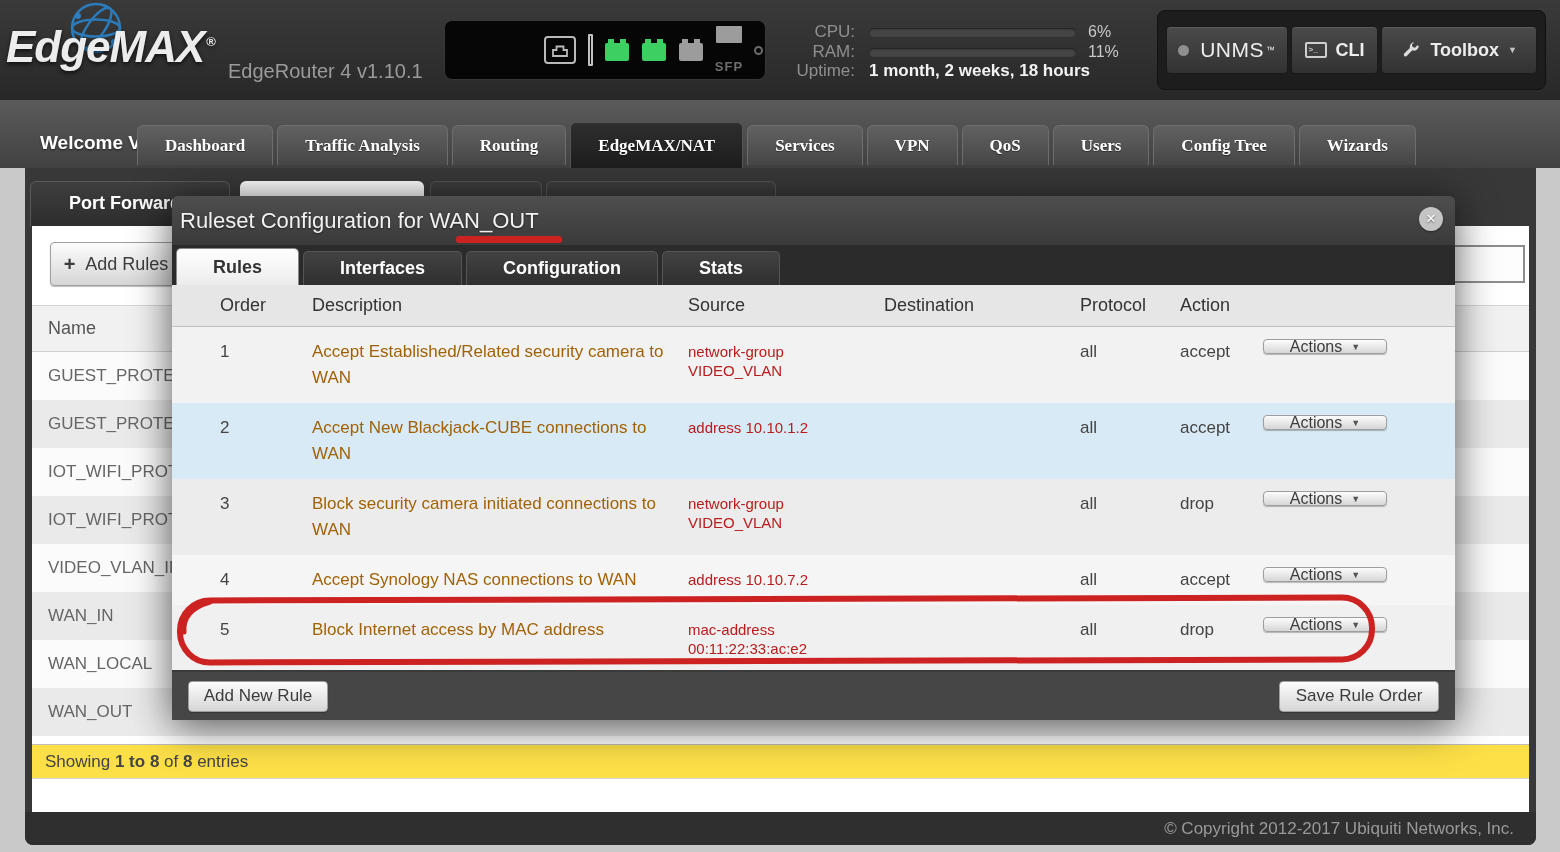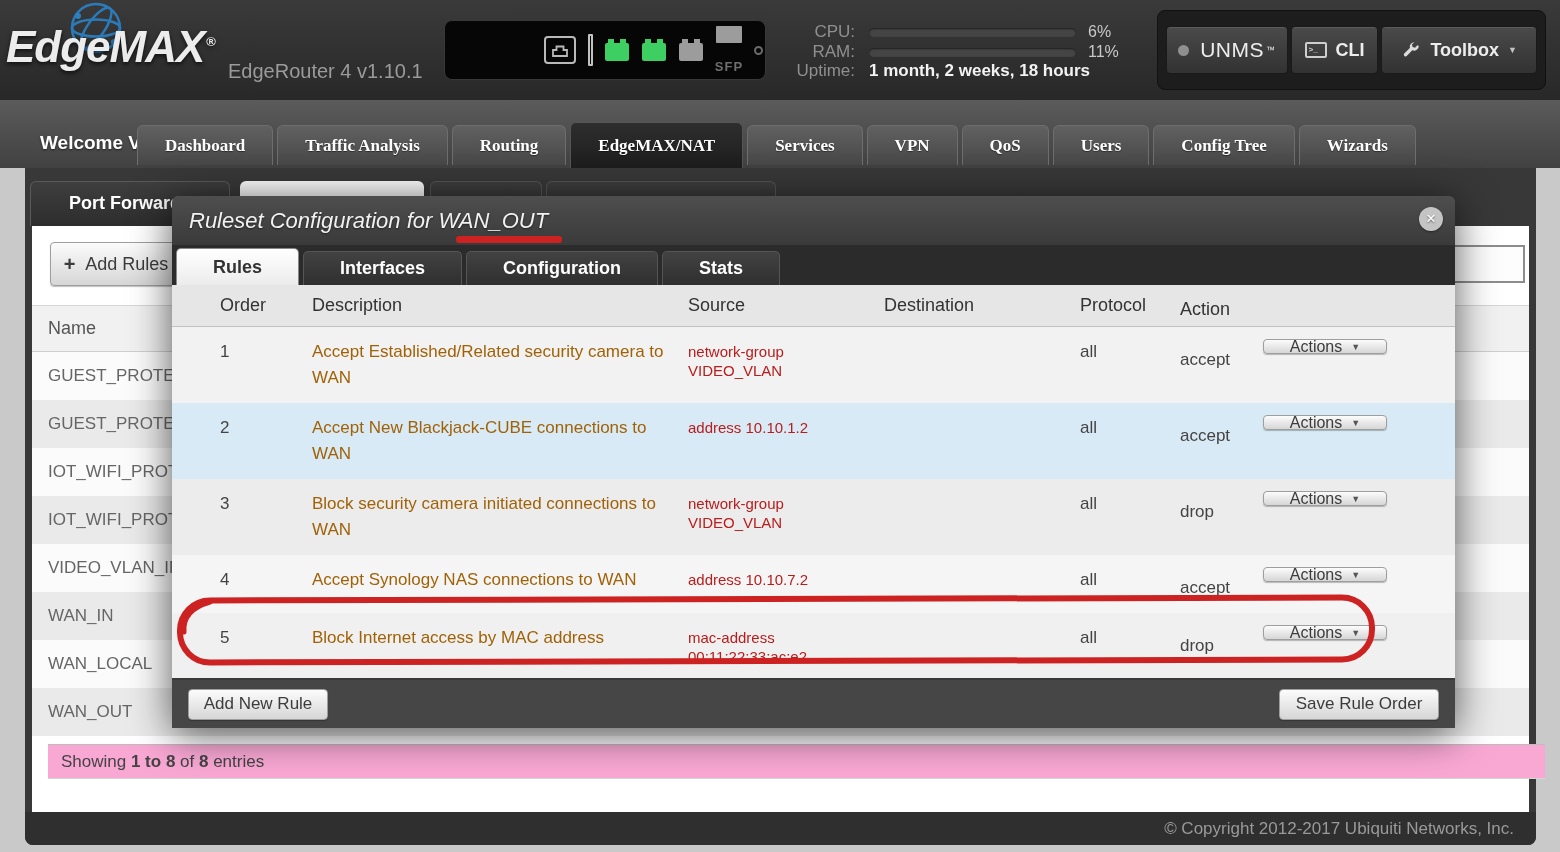--- a/index.html
+++ b/index.html
@@ -85,52 +85,52 @@
   #bgrows { left:0; top:126px; width:1497px; }
   .bgrow { height:48px; line-height:48px; color:#666; font-size:17px; padding-left:16px;
            position:relative; }
   .bgrow:nth-child(odd) { background:#fbfbfb; }
   .bgrow:nth-child(even) { background:#eaeaea; }
   .bgrow .cell-if { position:absolute; left:438px; top:0; }
   .bgrow .cell-n { position:absolute; left:678px; top:0; }
   .bgrow .cell-da { position:absolute; left:1003px; top:0; }
   .bgrow .actions-btn { position:absolute; left:1286px; top:8px; }
   .actions-btn { width:124px; height:15px; font-size:16px; }
-  #showing { left:16px; top:518px; width:1497px; height:35px; background:#f9a8d4;
+  #showing { left:0; top:518px; width:1497px; height:35px; background:#fde047;
              border-top:1px solid #bdbdbd; border-bottom:1px solid #d5d5d5;
              font-size:17px; color:#444; line-height:33px; padding-left:13px; }
   #showing b { font-weight:bold; }
   #pg-footer { left:0; top:644px; width:1511px; height:33px; background:#2f2f2f;
                border-radius:0 0 8px 8px; color:#999; font-size:17px; line-height:33px;
                text-align:right; padding-right:22px; }
   #bottom-strip { left:0; top:845px; width:1560px; height:7px; background:#c9c9c9; }
 
   
   #modal { left:172px; top:196px; width:1283px; z-index:50;
            box-shadow:0 6px 40px rgba(0,0,0,.65); border-radius:6px 6px 0 0; }
   #modal-hdr { height:49px; background:linear-gradient(#4e4e4e,#3a3a3a);
                border-radius:6px 6px 0 0; color:#f1f1f1; font-size:22px;
-               line-height:49px; padding-left:17px; text-shadow:0 1px 2px rgba(0,0,0,.5);font-style:italic; }
+               line-height:49px; padding-left:8px; text-shadow:0 1px 2px rgba(0,0,0,.5); }
   #modal-close { position:absolute; right:12px; top:11px; width:24px; height:24px;
                  border-radius:50%; background:#c4c4c4; color:#fff; font-size:13px;
                  font-weight:bold; text-align:center; line-height:24px; cursor:pointer;
                  box-shadow:0 1px 2px rgba(0,0,0,.4); }
   #modal-tabs { height:40px; background:#2b2b2b; display:flex; align-items:flex-end;
                 padding-left:4px; gap:4px; }
   .mtab { height:34px; padding:12px 36px; display:flex; align-items:center; font-size:18px;
           font-weight:bold; border-radius:5px 5px 0 0; cursor:pointer;
           background:linear-gradient(#424242,#2f2f2f); border:1px solid #555;
           border-bottom:none; color:#fff; }
   .mtab.active { background:linear-gradient(#ffffff,#ececec); color:#333; height:37px; border-color:#888; }
   #mtable-hdr { height:42px; background:#e6e6e6; border-bottom:1px solid #c0c0c0;
                 display:flex; padding-left:16px; font-size:18px; color:#333;
                 align-items:center; }
   .c-order { width:92px;margin-left:32px; }  .c-desc { width:376px; padding-right:20px; }
   .c-src { width:196px; }   .c-dst { width:196px; }
-  .c-proto { width:100px; } .c-act { width:83px;margin-top:8px; }
+  .c-proto { width:100px; } .c-act { width:83px; }
   .c-btn { width:125px; }
   .mrow { display:flex; padding:12px 0 12px 16px; align-items:flex-start; }
   .mrow .c-order, .mrow .c-proto, .mrow .c-act { font-size:17px; color:#444; line-height:26px; }
   .mrow .c-desc { font-size:17px; color:#a16207; line-height:26px; }
   .mrow .c-src, .mrow .c-dst { font-size:15px; color:#b91c1c; line-height:19px; padding-top:3px; }
   .mrow:nth-child(1) { background:#f2f2f2; }
   .mrow:nth-child(2) { background:#d8eaf5; }
   .mrow:nth-child(3) { background:#ececec; }
   .mrow:nth-child(4) { background:#f5f5f5; }
   .mrow:nth-child(5) { background:#f0f0f0; }

